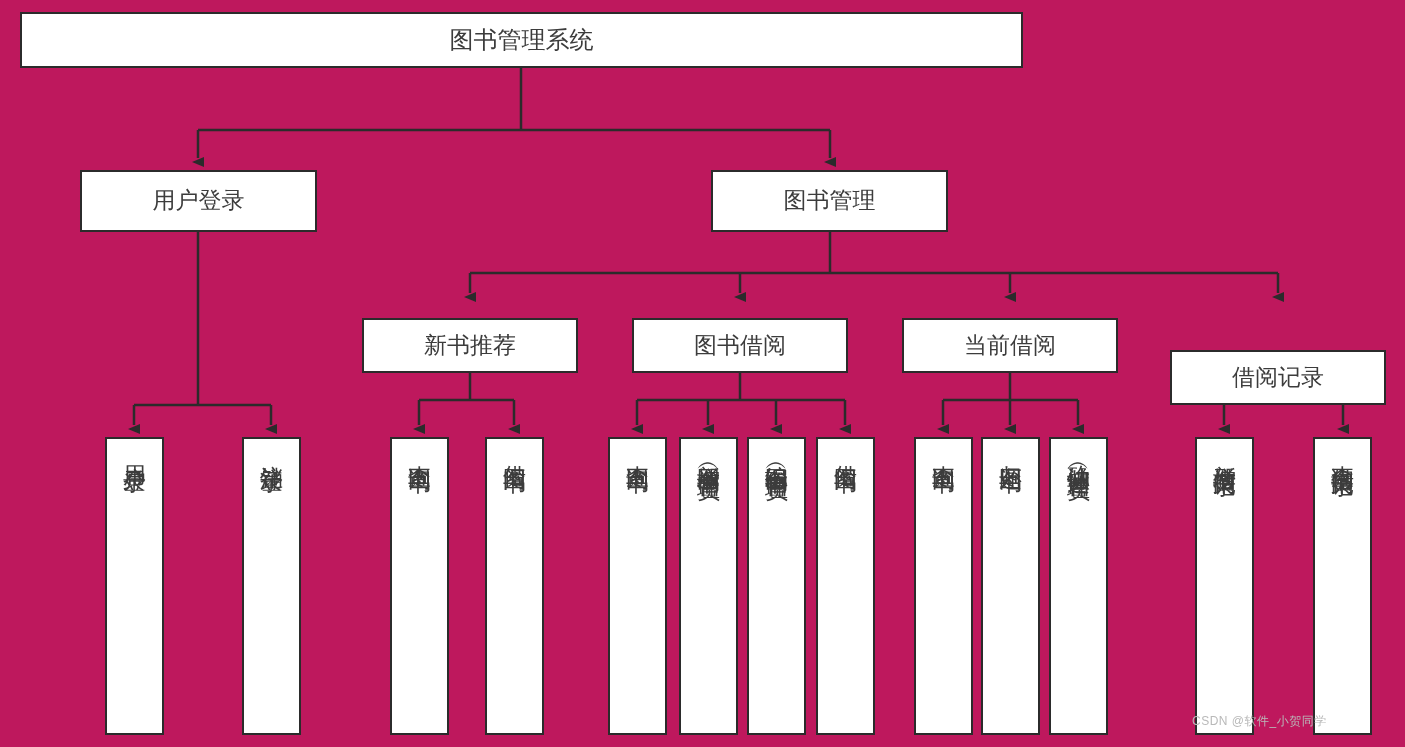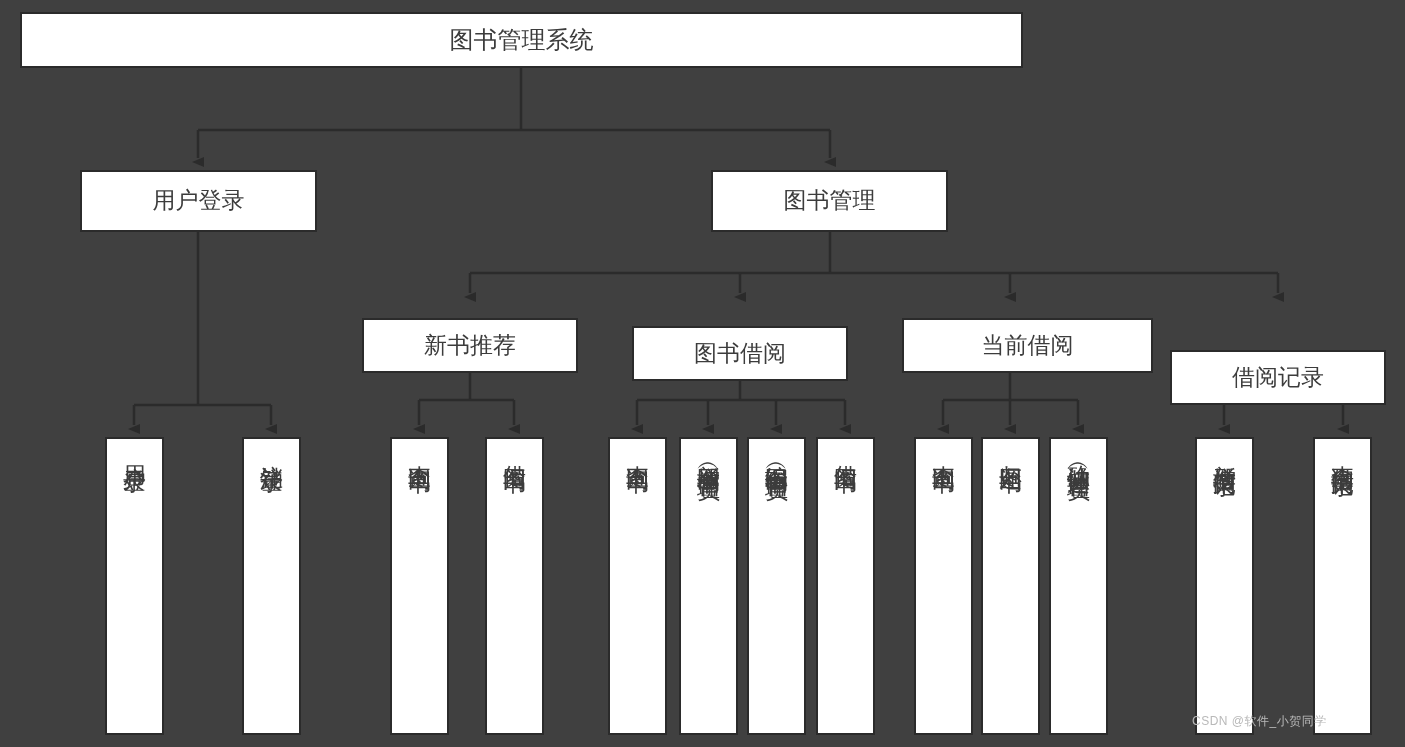--- a/index.html
+++ b/index.html
@@ -8,21 +8,21 @@
     padding: 0;
     background: #ffffff;
   }
   body {
     font-family: "DejaVu Sans", "Liberation Sans", sans-serif;
   }
   #canvas {
     position: relative;
     width: 1405px;
     height: 747px;
-    background: #404040;
+    background: #be185d;
     overflow: hidden;
   }
   svg#wires {
     position: absolute;
     left: 0;
     top: 0;
     width: 1405px;
     height: 747px;
     pointer-events: none;
   }
@@ -140,25 +140,25 @@
   </div>
 
   <div class="node h" style="left:711px; top:170px; width:237px; height:62px;align-items:center;">
     <span class="label">图书管理</span>
   </div>
 
   <div class="node h" style="left:362px; top:318px; width:216px; height:55px;">
     <span class="label">新书推荐</span>
   </div>
 
-  <div class="node h" style="left:632px; top:318px; width:216px; height:55px;margin-top:8px;">
+  <div class="node h" style="left:632px; top:318px; width:216px; height:55px;">
     <span class="label">图书借阅</span>
   </div>
 
-  <div class="node h" style="left:902px; top:318px; width:251px; height:55px;">
+  <div class="node h" style="left:902px; top:318px; width:216px; height:55px;">
     <span class="label">当前借阅</span>
   </div>
 
   <div class="node h" style="left:1170px; top:318px; width:216px; height:55px;margin-top:32px;">
     <span class="label">借阅记录</span>
   </div>
 
   <div class="node v" style="left:105px; top:437px; width:59px; height:298px;">
     <span class="label">用户登录</span>
   </div>

